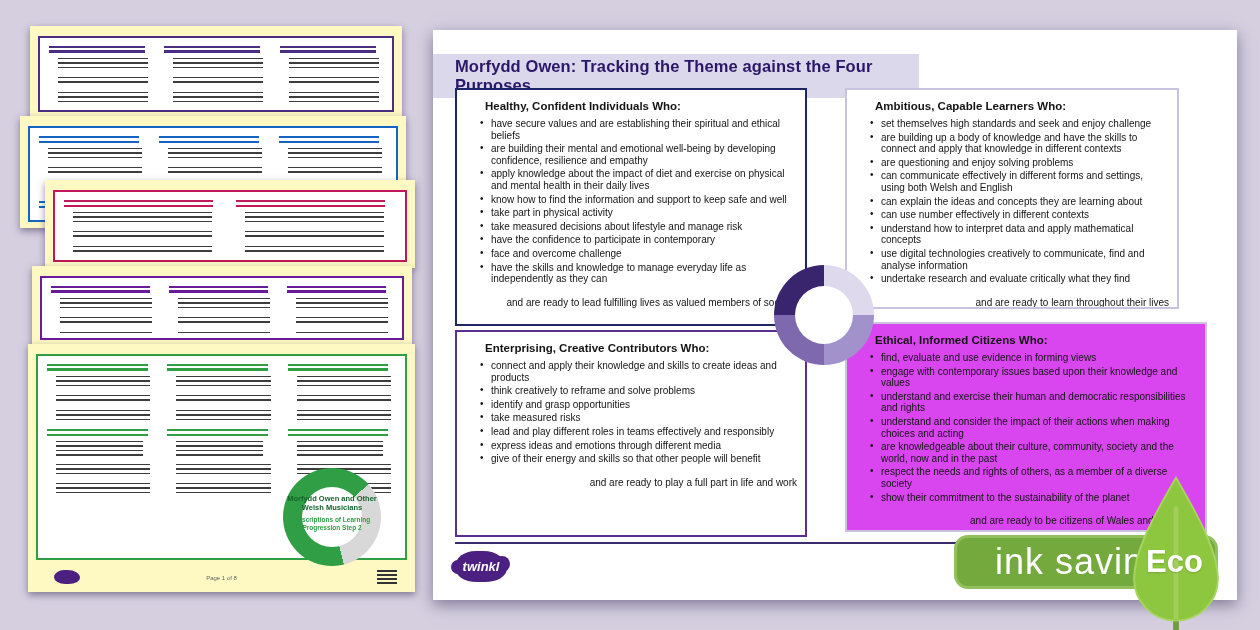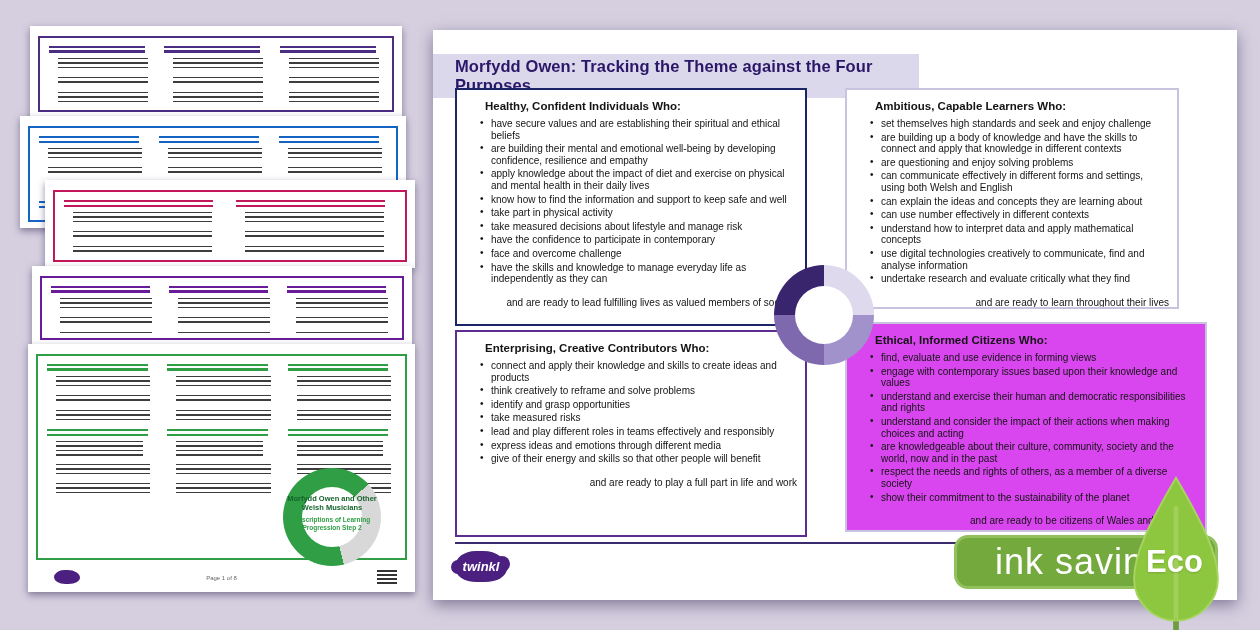--- a/index.html
+++ b/index.html
@@ -3,21 +3,21 @@
 <meta charset="utf-8">
 <style>
   * { box-sizing: border-box; }
   html,body { margin:0; padding:0; }
   body {
     width:1260px; height:630px; position:relative; overflow:hidden;
     background:#d5cfe0; font-family:"Liberation Sans", sans-serif;
   }
 
   
-  .sheet { position:absolute; background:#ffffff; box-shadow:0 3px 7px rgba(60,50,90,.55);padding-left:19px; }
+  .sheet { position:absolute; background:#fef9c3; box-shadow:0 3px 7px rgba(60,50,90,.55);padding-left:19px; }
   .sheet-box {
     position:absolute; inset:10px 8px 6px 8px; border:2px solid var(--ac);
     display:flex; gap:12px; padding:5px 9px; overflow:hidden; background:#fff;
   }
   .fcol { flex:1; overflow:hidden; }
   .fh { height:8px; margin:3px 0 4px; width:93%;
         background:repeating-linear-gradient(to bottom, var(--ac) 0 2px, transparent 2px 4.5px); }
   .fp { height:13px; margin:3px 0 6px 9px; width:87%;
         background:repeating-linear-gradient(to bottom, #3d3d3d 0 1.3px, transparent 1.3px 4.4px); }
   .fp:nth-of-type(3) { height:9px; }

